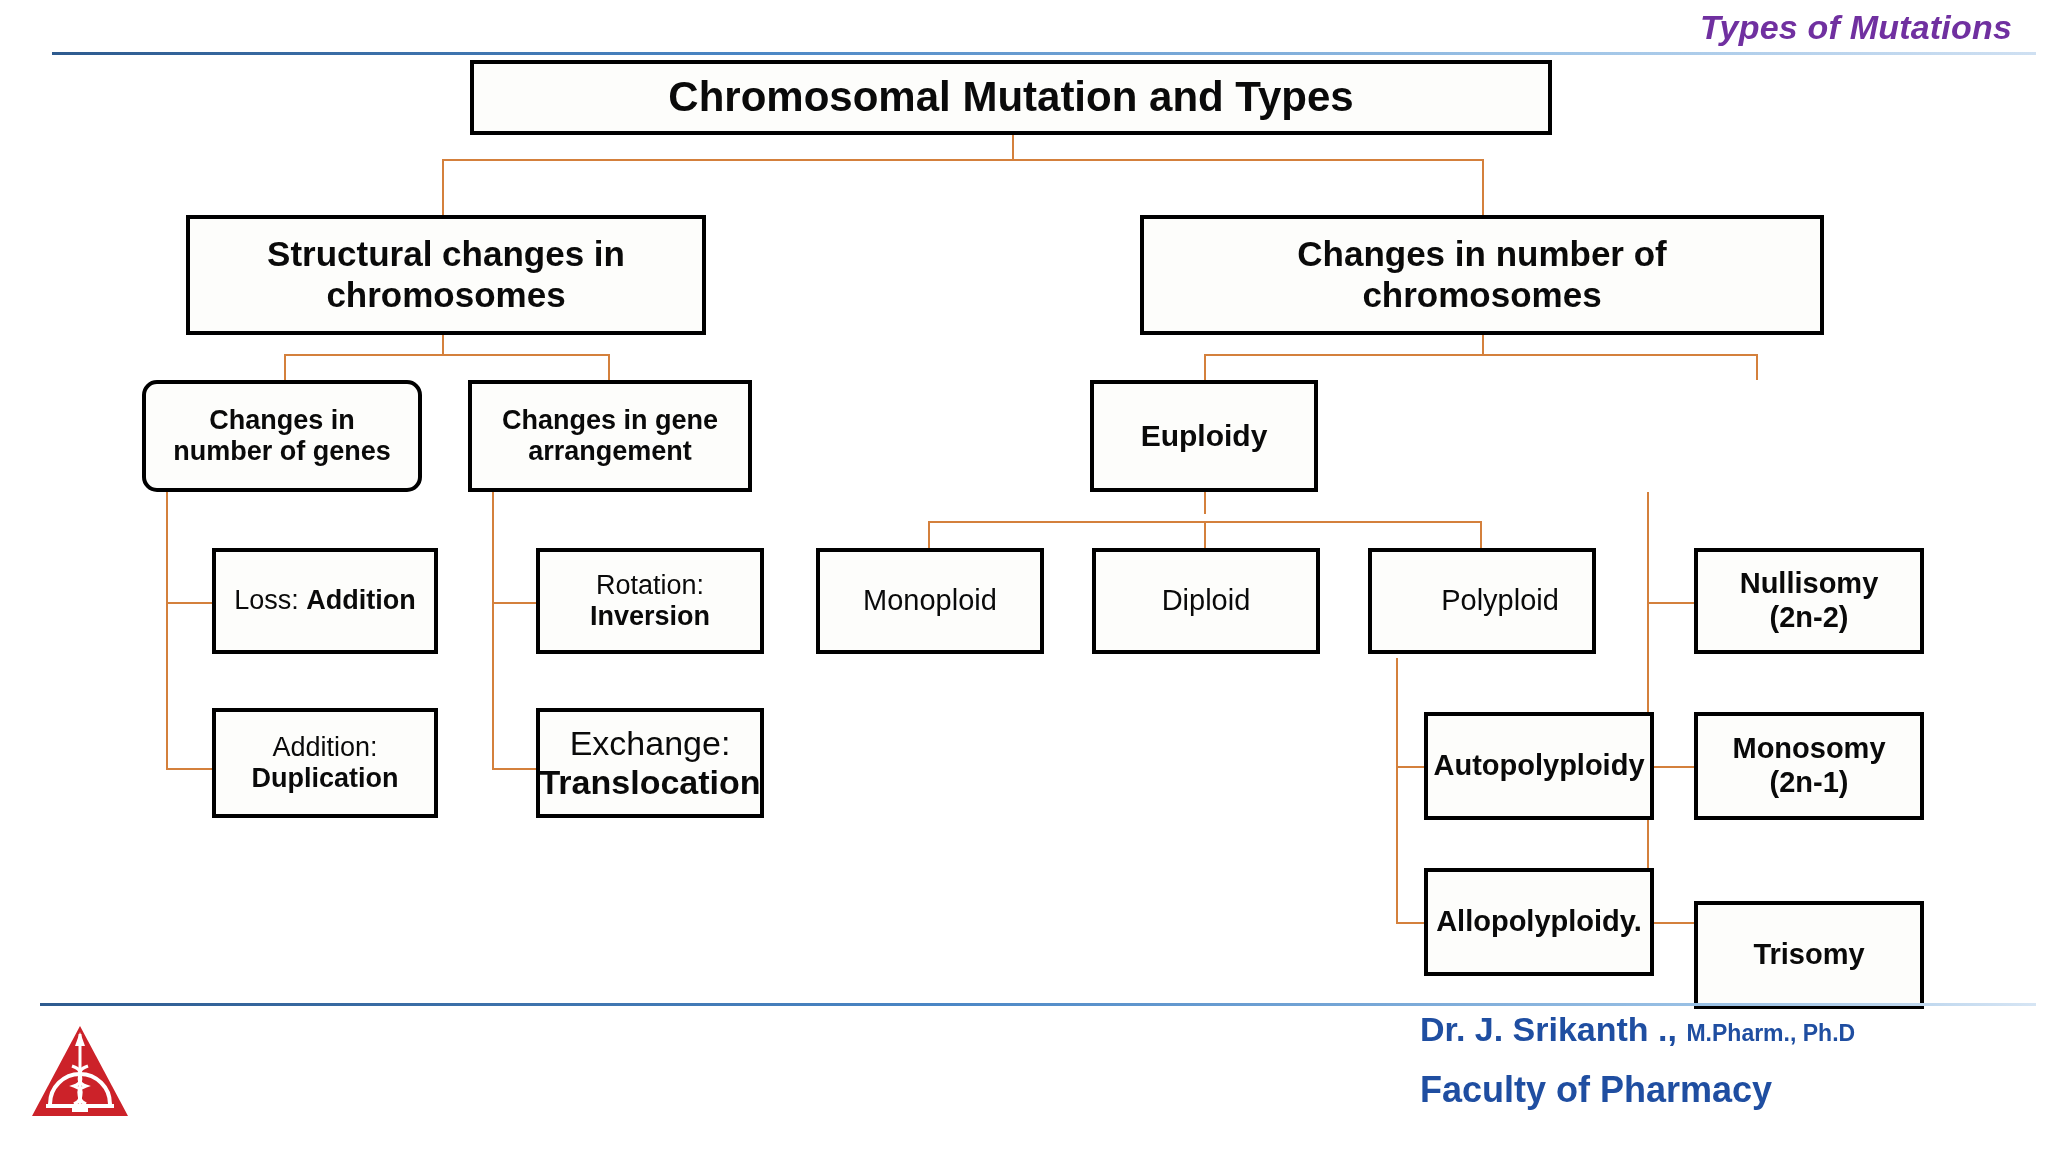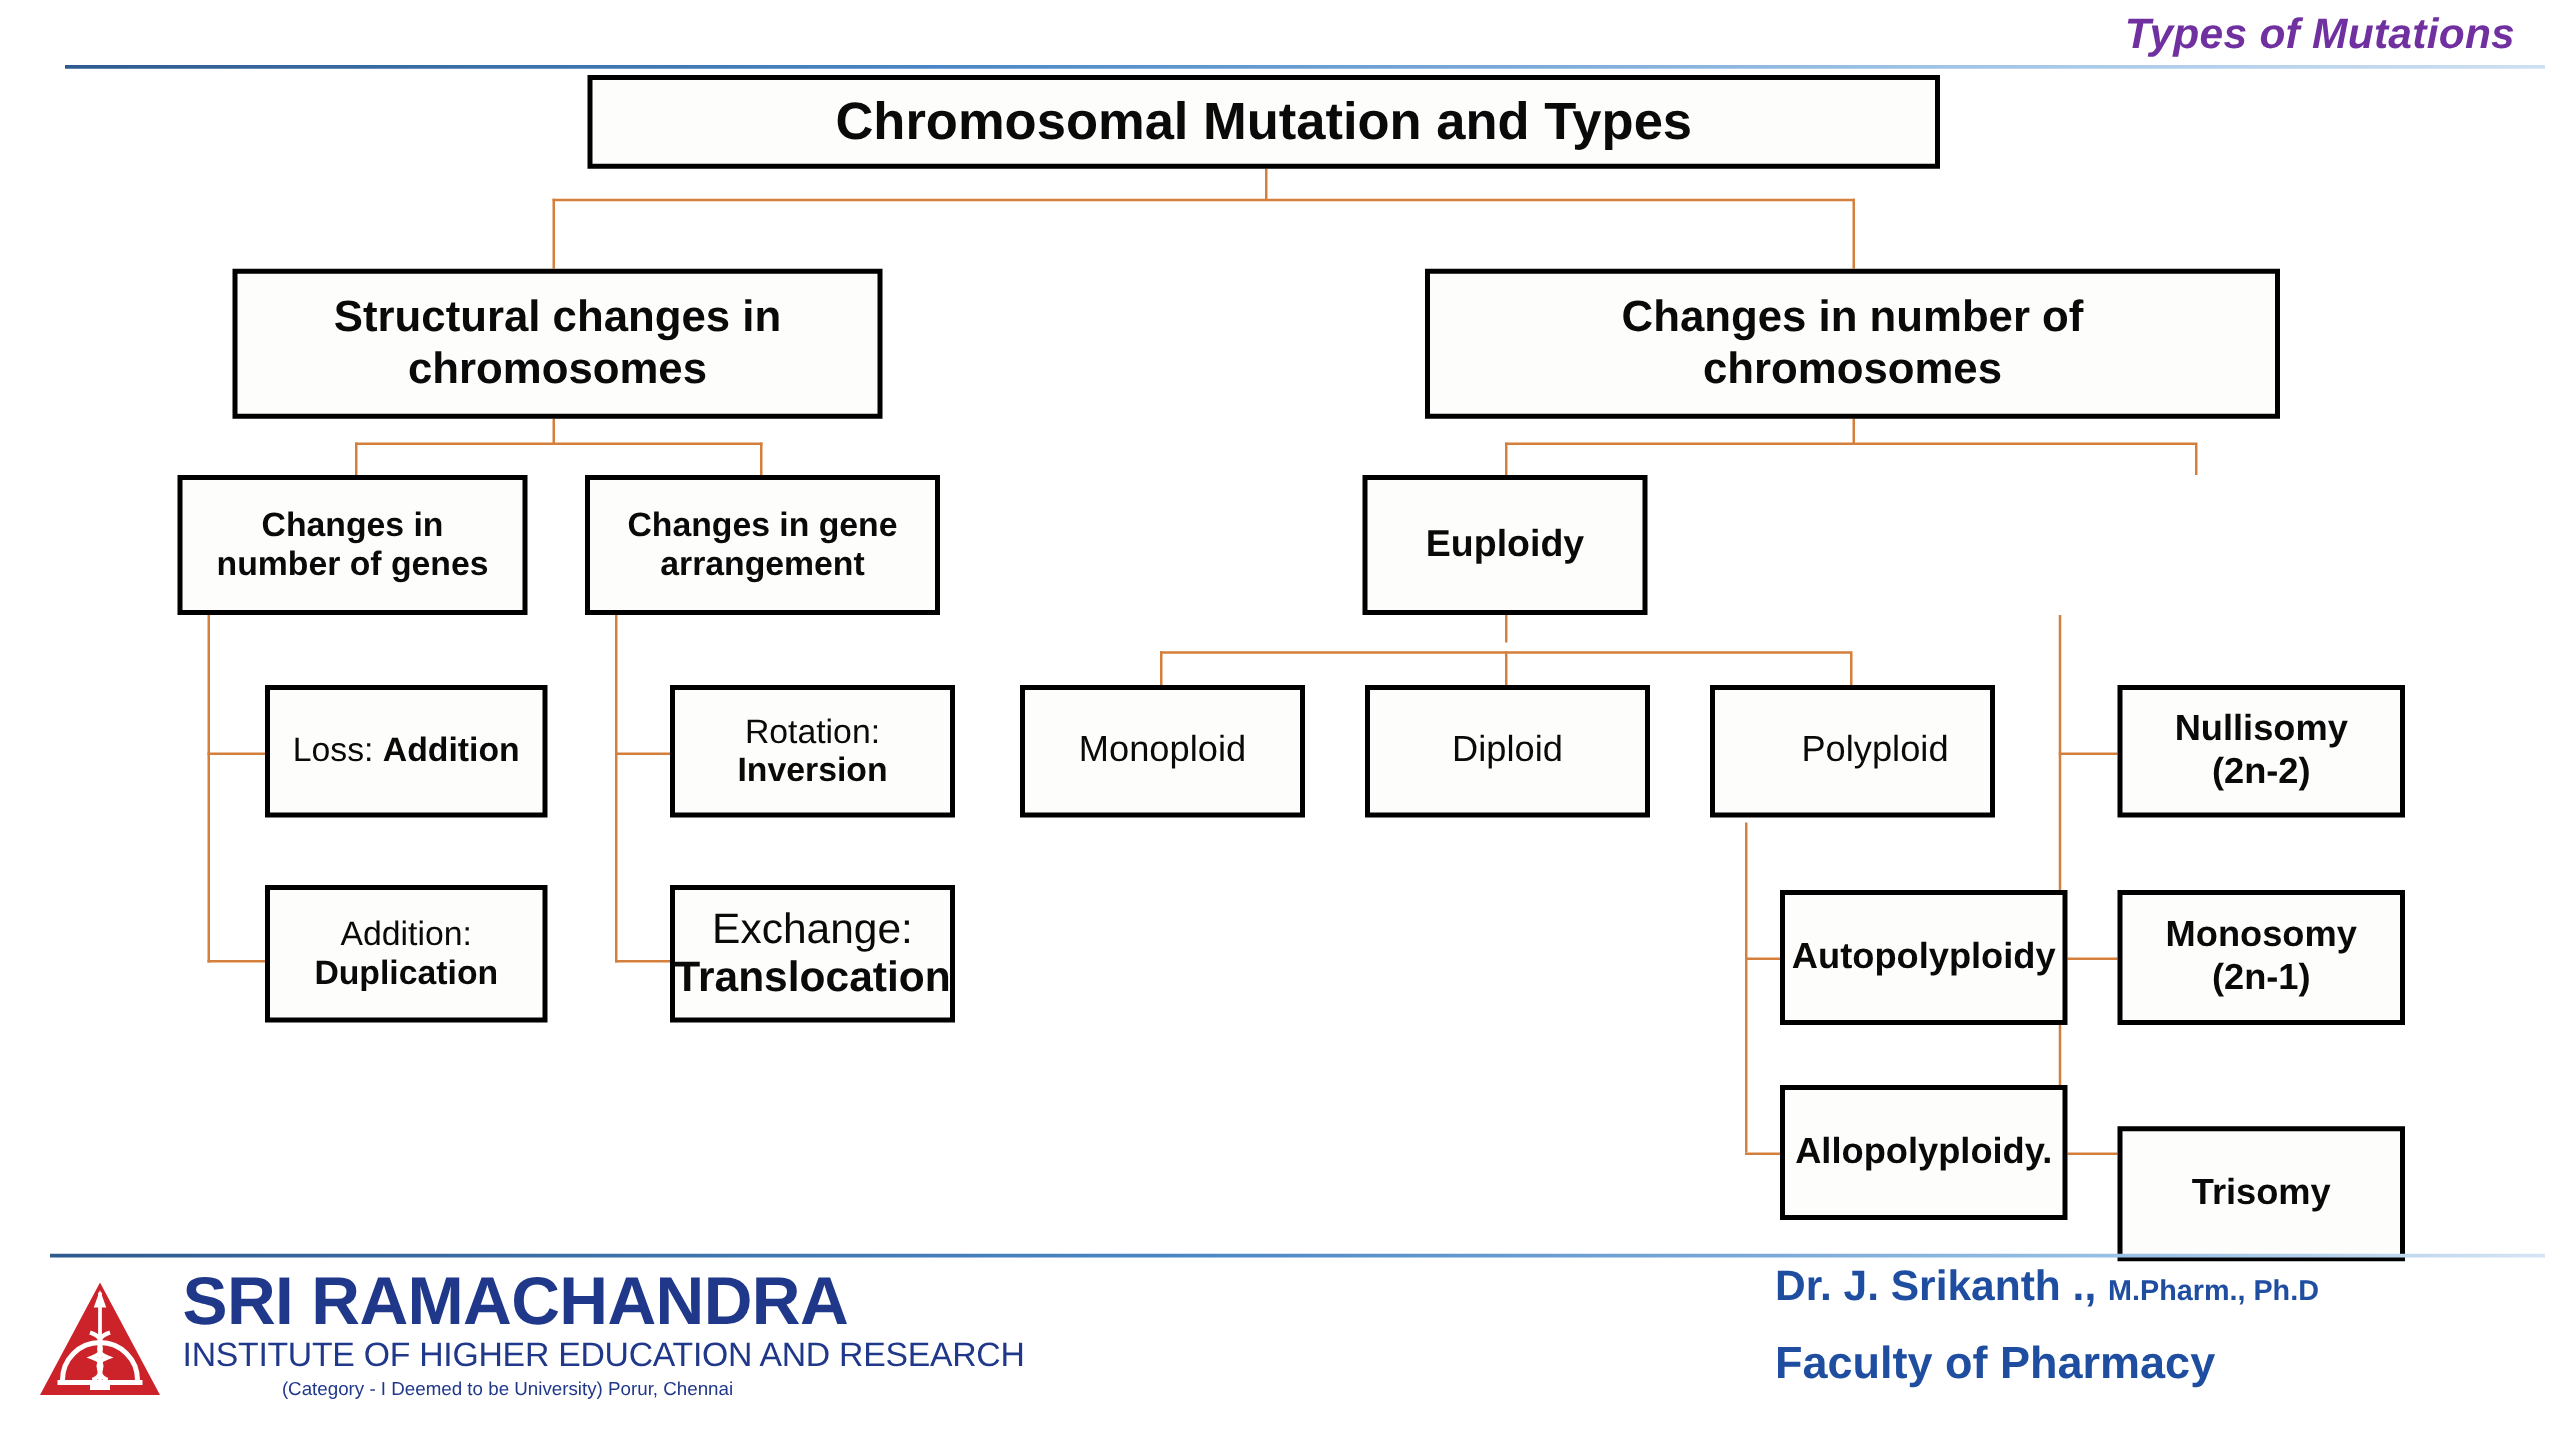--- a/index.html
+++ b/index.html
@@ -203,21 +203,21 @@
     </span>
   </div>
 
   <div class="node" style="left:1140px; top:215px; width:684px; height:120px; font-size:35px; font-weight:bold;">
     <span>
       <span>Changes in number of</span>
       <span class="line2">chromosomes</span>
     </span>
   </div>
 
-  <div class="node" style="left:142px; top:380px; width:280px; height:112px; font-size:27px; font-weight:bold;">
+  <div class="node" style="left:142px; top:380px; width:280px; height:112px; font-size:27px; font-weight:bold;border-radius:15px;">
     <span>
       <span>Changes in</span>
       <span class="line2">number of genes</span>
     </span>
   </div>
 
   <div class="node" style="left:468px; top:380px; width:284px; height:112px; font-size:27px; font-weight:bold;">
     <span>
       <span>Changes in gene</span>
       <span class="line2">arrangement</span>
@@ -300,25 +300,20 @@
     <svg class="logo-mark" viewBox="0 0 104 104">
       <polygon points="52,6 100,96 4,96" fill="#cc2229"></polygon>
       <path d="M52 14 L52 92" stroke="#ffffff" stroke-width="3" fill="none"></path>
       <polygon points="52,12 47,26 57,26" fill="#ffffff"></polygon>
       <path d="M22 84 A30 30 0 0 1 82 84" stroke="#ffffff" stroke-width="4" fill="none"></path>
       <path d="M44 46 C62 52 42 60 58 66 C42 72 60 78 46 84" stroke="#ffffff" stroke-width="3.4" fill="none"></path>
       <path d="M60 46 C42 52 62 60 46 66 C62 72 44 78 58 84" stroke="#ffffff" stroke-width="3.4" fill="none"></path>
       <rect x="18" y="84" width="68" height="4" fill="#ffffff"></rect>
       <rect x="44" y="88" width="16" height="4" fill="#ffffff"></rect>
     </svg>
-    <div class="logo-text">
-      <div class="logo-l1">SRI RAMACHANDRA</div>
-      <div class="logo-l2">INSTITUTE OF HIGHER EDUCATION AND RESEARCH</div>
-      <div class="logo-l3">(Category - I Deemed to be University) Porur, Chennai</div>
-    </div>
   </div>
 
   <div class="credit">
     <div class="credit-line1">
       <span>Dr. J. Srikanth .,</span>
       <span class="degrees">M.Pharm., Ph.D</span>
     </div>
     <div class="credit-line2">Faculty of Pharmacy</div>
   </div>
 

